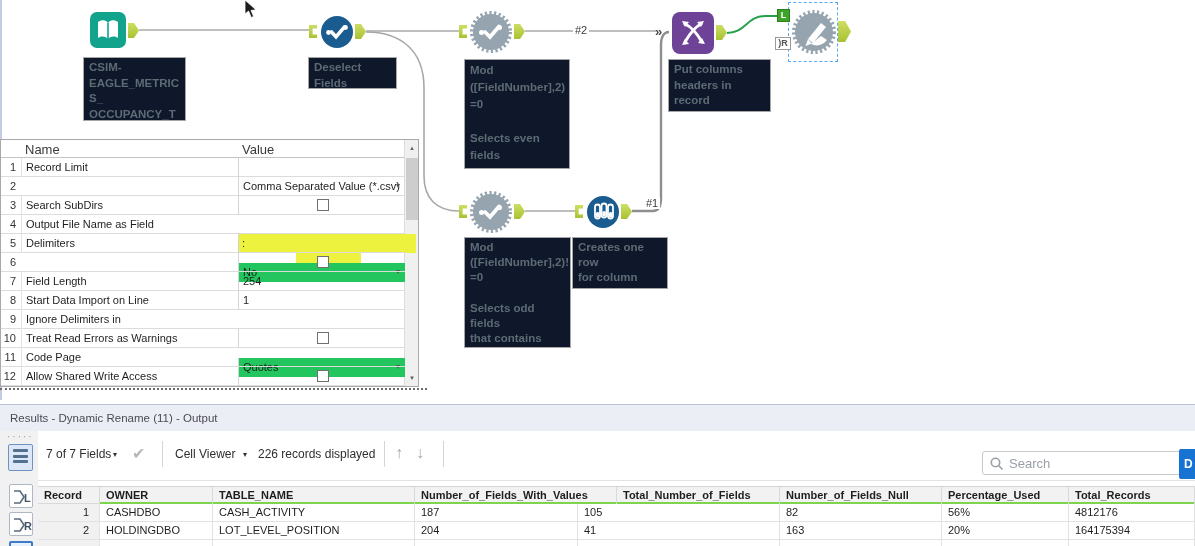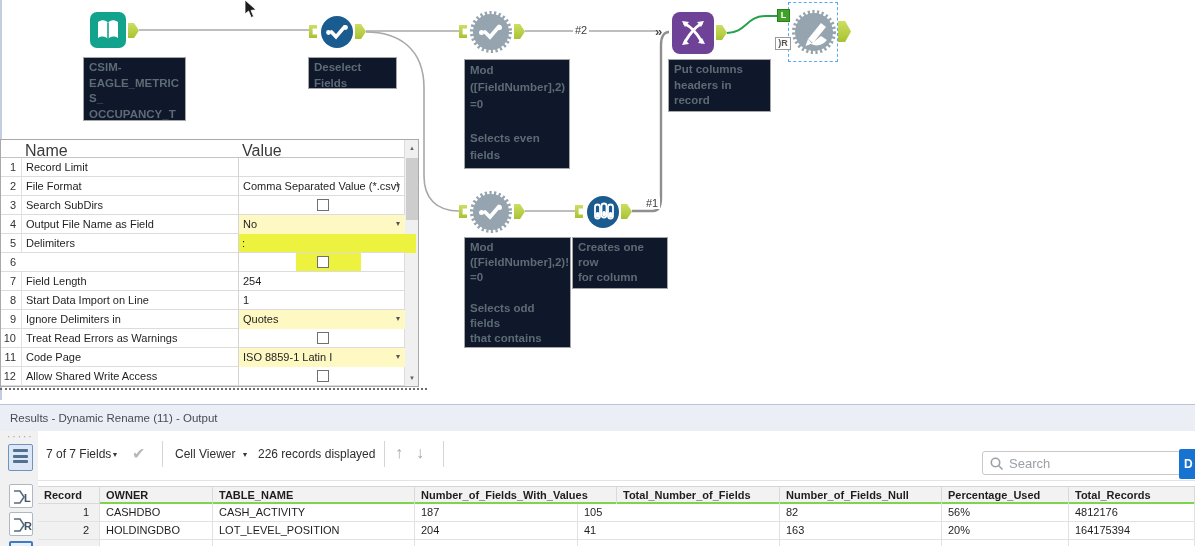--- a/index.html
+++ b/index.html
@@ -30,31 +30,31 @@
               border:1px solid #9a9a9a; color:#555; font-size:9px; font-weight:bold; text-align:center;
               line-height:11px; z-index:4; }
   #cursor { position:absolute; left:243px; top:0px; z-index:9; }
 
   
   #props { position:absolute; left:0; top:139px; width:419px; height:248px; background:#fff;
            border:1px solid #a9a9a9; z-index:5; overflow:hidden; }
   #props-dotted { position:absolute; left:0; top:388px; width:427px; height:3px;
                   border-top:2px dotted #6b6b6b; z-index:5; }
   .phead { position:absolute; left:0; top:0; width:404px; height:18px; border-bottom:1px solid #c4c4c4;
-           font-size:16px; color:#3a3a3a; }
+           font-size:13px; color:#3a3a3a; }
   .phead .hname { position:absolute; left:24px; top:2px; }
   .phead .hvalue { position:absolute; left:241px; top:2px; }
   #prow-wrap { position:absolute; left:0; top:18px; width:404px; z-index:2; }
   .prow { position:relative; width:404px; height:19px; border-bottom:1px solid #dcdcdc; font-size:11px; color:#1e1e1e; }
   .pnum { position:absolute; left:0; top:0; width:17px; height:19px; text-align:right; padding:3px 2px 0 0; color:#333; }
   .pname { position:absolute; left:20px; top:0; width:217px; height:19px; padding:3px 0 0 4px;
            border-left:1px solid #e2e2e2; }
   .pval { position:absolute; left:237px; top:0; width:167px; height:19px; padding:3px 0 0 4px;
           border-left:1px solid #d5d5d5; }
-  .pval.gray { background:#fef9c3; }
+  .pval.gray { background:#22c55e;margin-top:48px; }
   .chev { position:absolute; right:5px; top:4px; font-size:8px; color:#555; }
   .cbx { position:absolute; left:78px; top:3px; width:12px; height:12px; background:#fff; border:1px solid #707070; }
   .hl { position:absolute; z-index:1; background:#edf23f; font-size:11px; color:#1e1e1e; padding:3px 0 0 4px; }
   #pscroll { position:absolute; right:0; top:0; width:14px; height:246px; background:#f0f0f0;
              border-left:1px solid #dcdcdc; z-index:0; }
   .sbtn { position:absolute; left:0; width:14px; height:16px; color:#606060; font-size:6px; text-align:center; line-height:16px; }
   #sthumb { position:absolute; left:1px; top:18px; width:12px; height:62px; background:#cdcdcd; }
 
   
   #results { position:absolute; left:0; top:404px; width:1195px; height:142px; background:#fff; }
@@ -238,21 +238,20 @@
           <div class="hl" style="left: 295px; top: 113px; width: 65px; height: 19px;"></div>
         </div>
       <div id="prow-wrap">
           <div class="prow">
             <div class="pnum">1</div>
             <div class="pname">Record Limit</div>
             <div class="pval"></div>
           </div>
           <div class="prow">
             <div class="pnum">2</div>
-            <div class="pname">File Format</div>
             <div class="pval">Comma Separated Value (*.csv)<span class="chev">▾</span></div>
           </div>
           <div class="prow">
             <div class="pnum">3</div>
             <div class="pname">Search SubDirs</div>
             <div class="pval">
               <span class="cbx"></span>
             </div>
           </div>
           <div class="prow">

